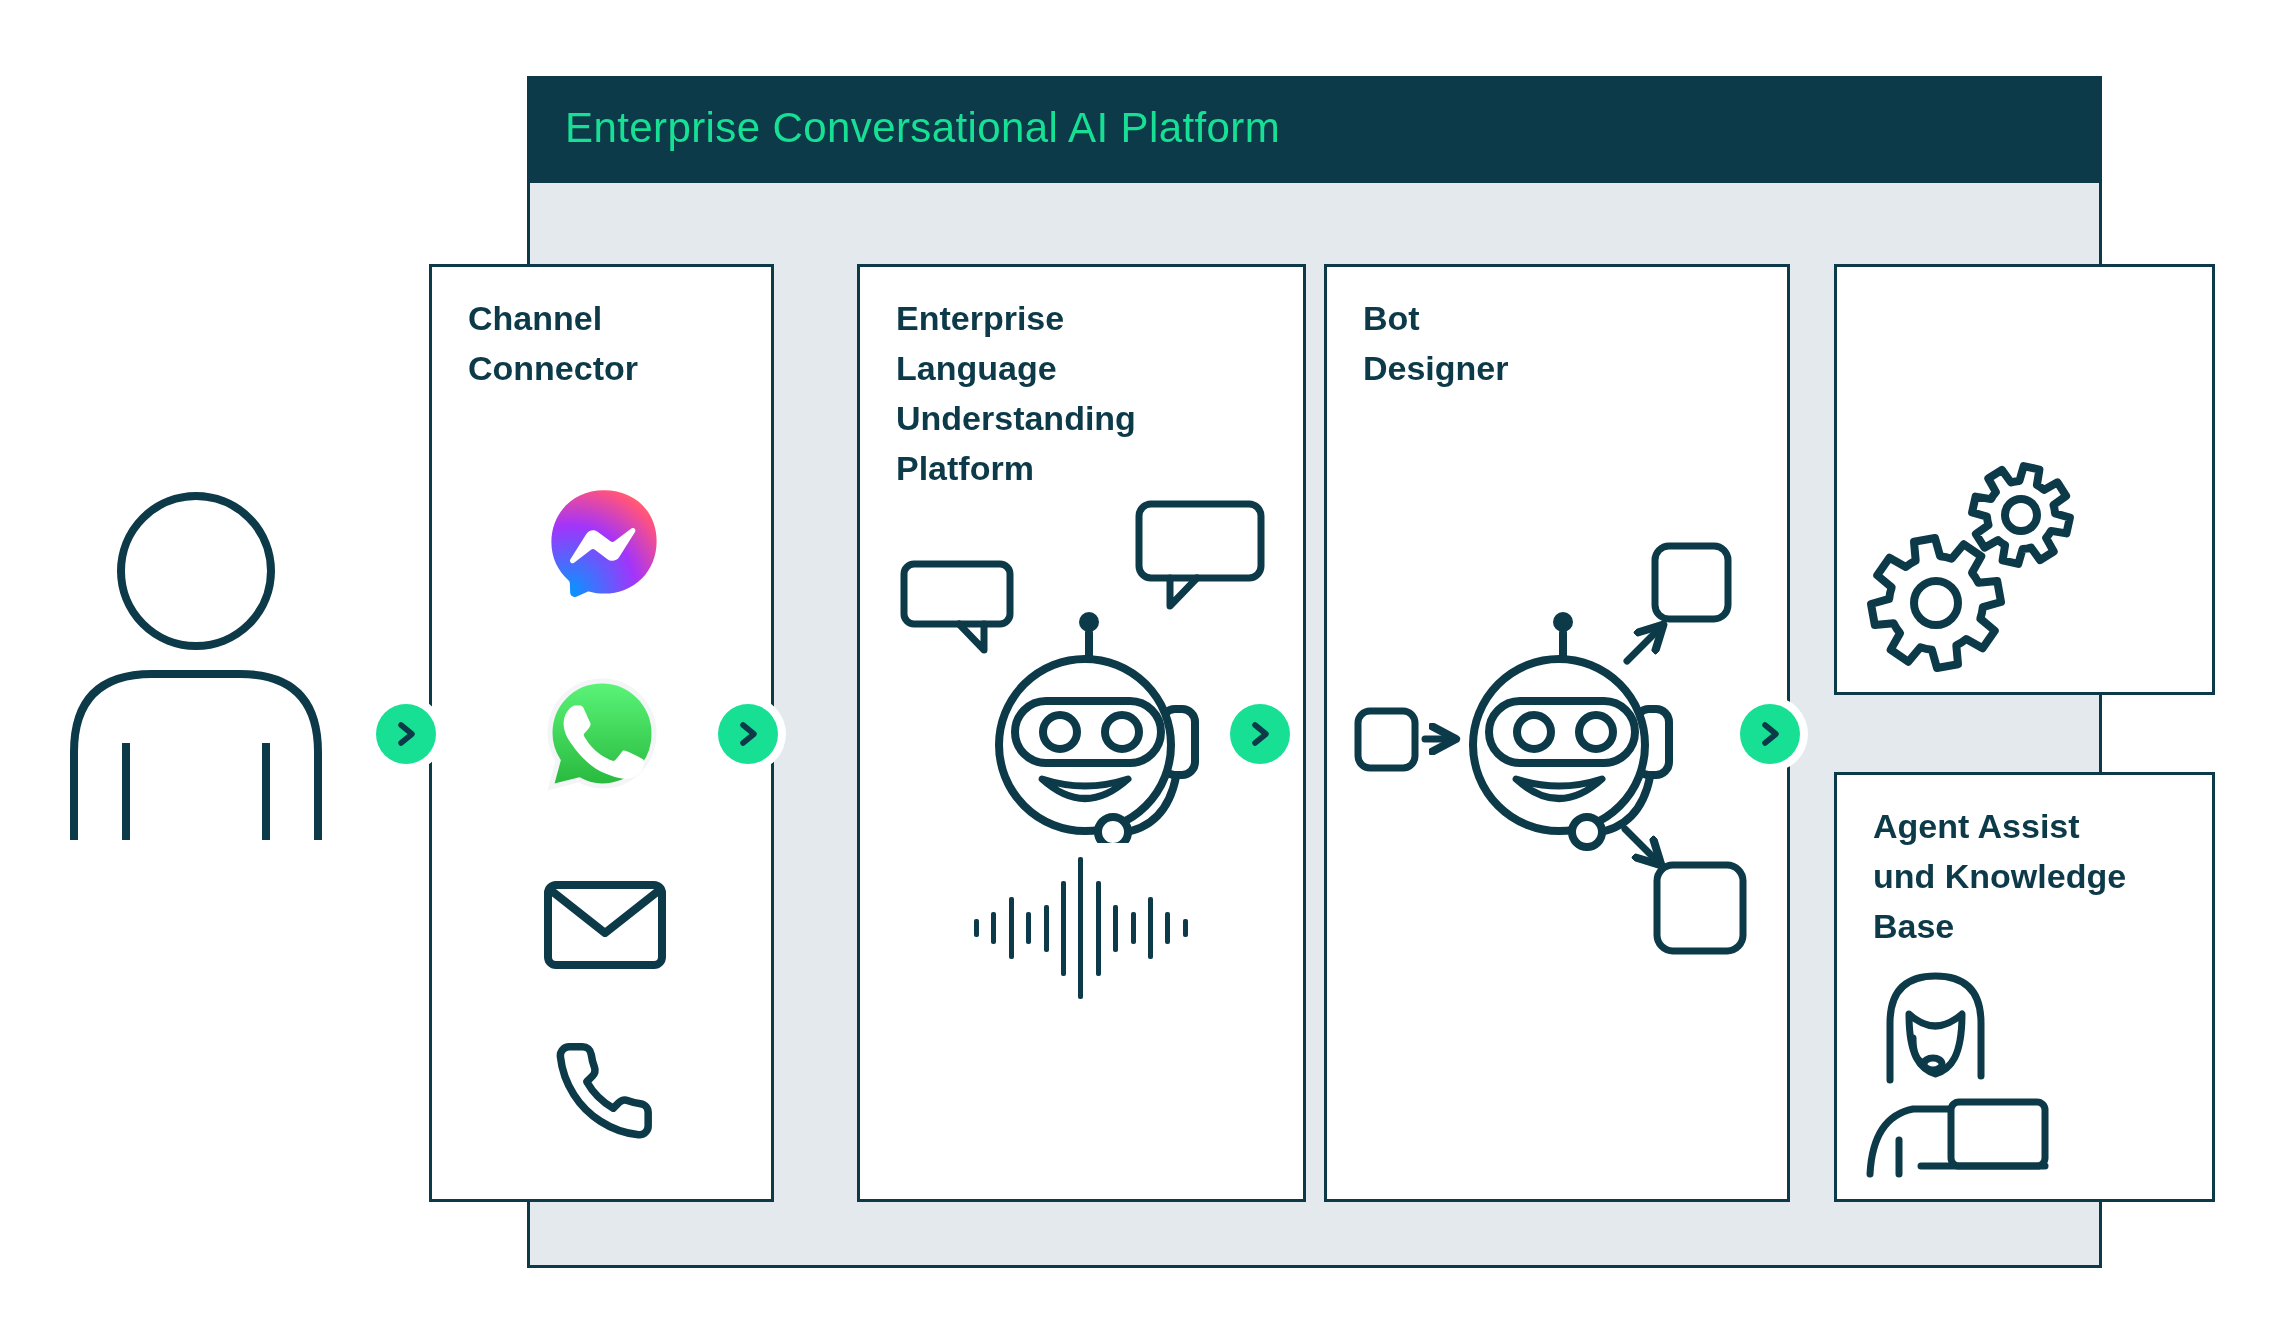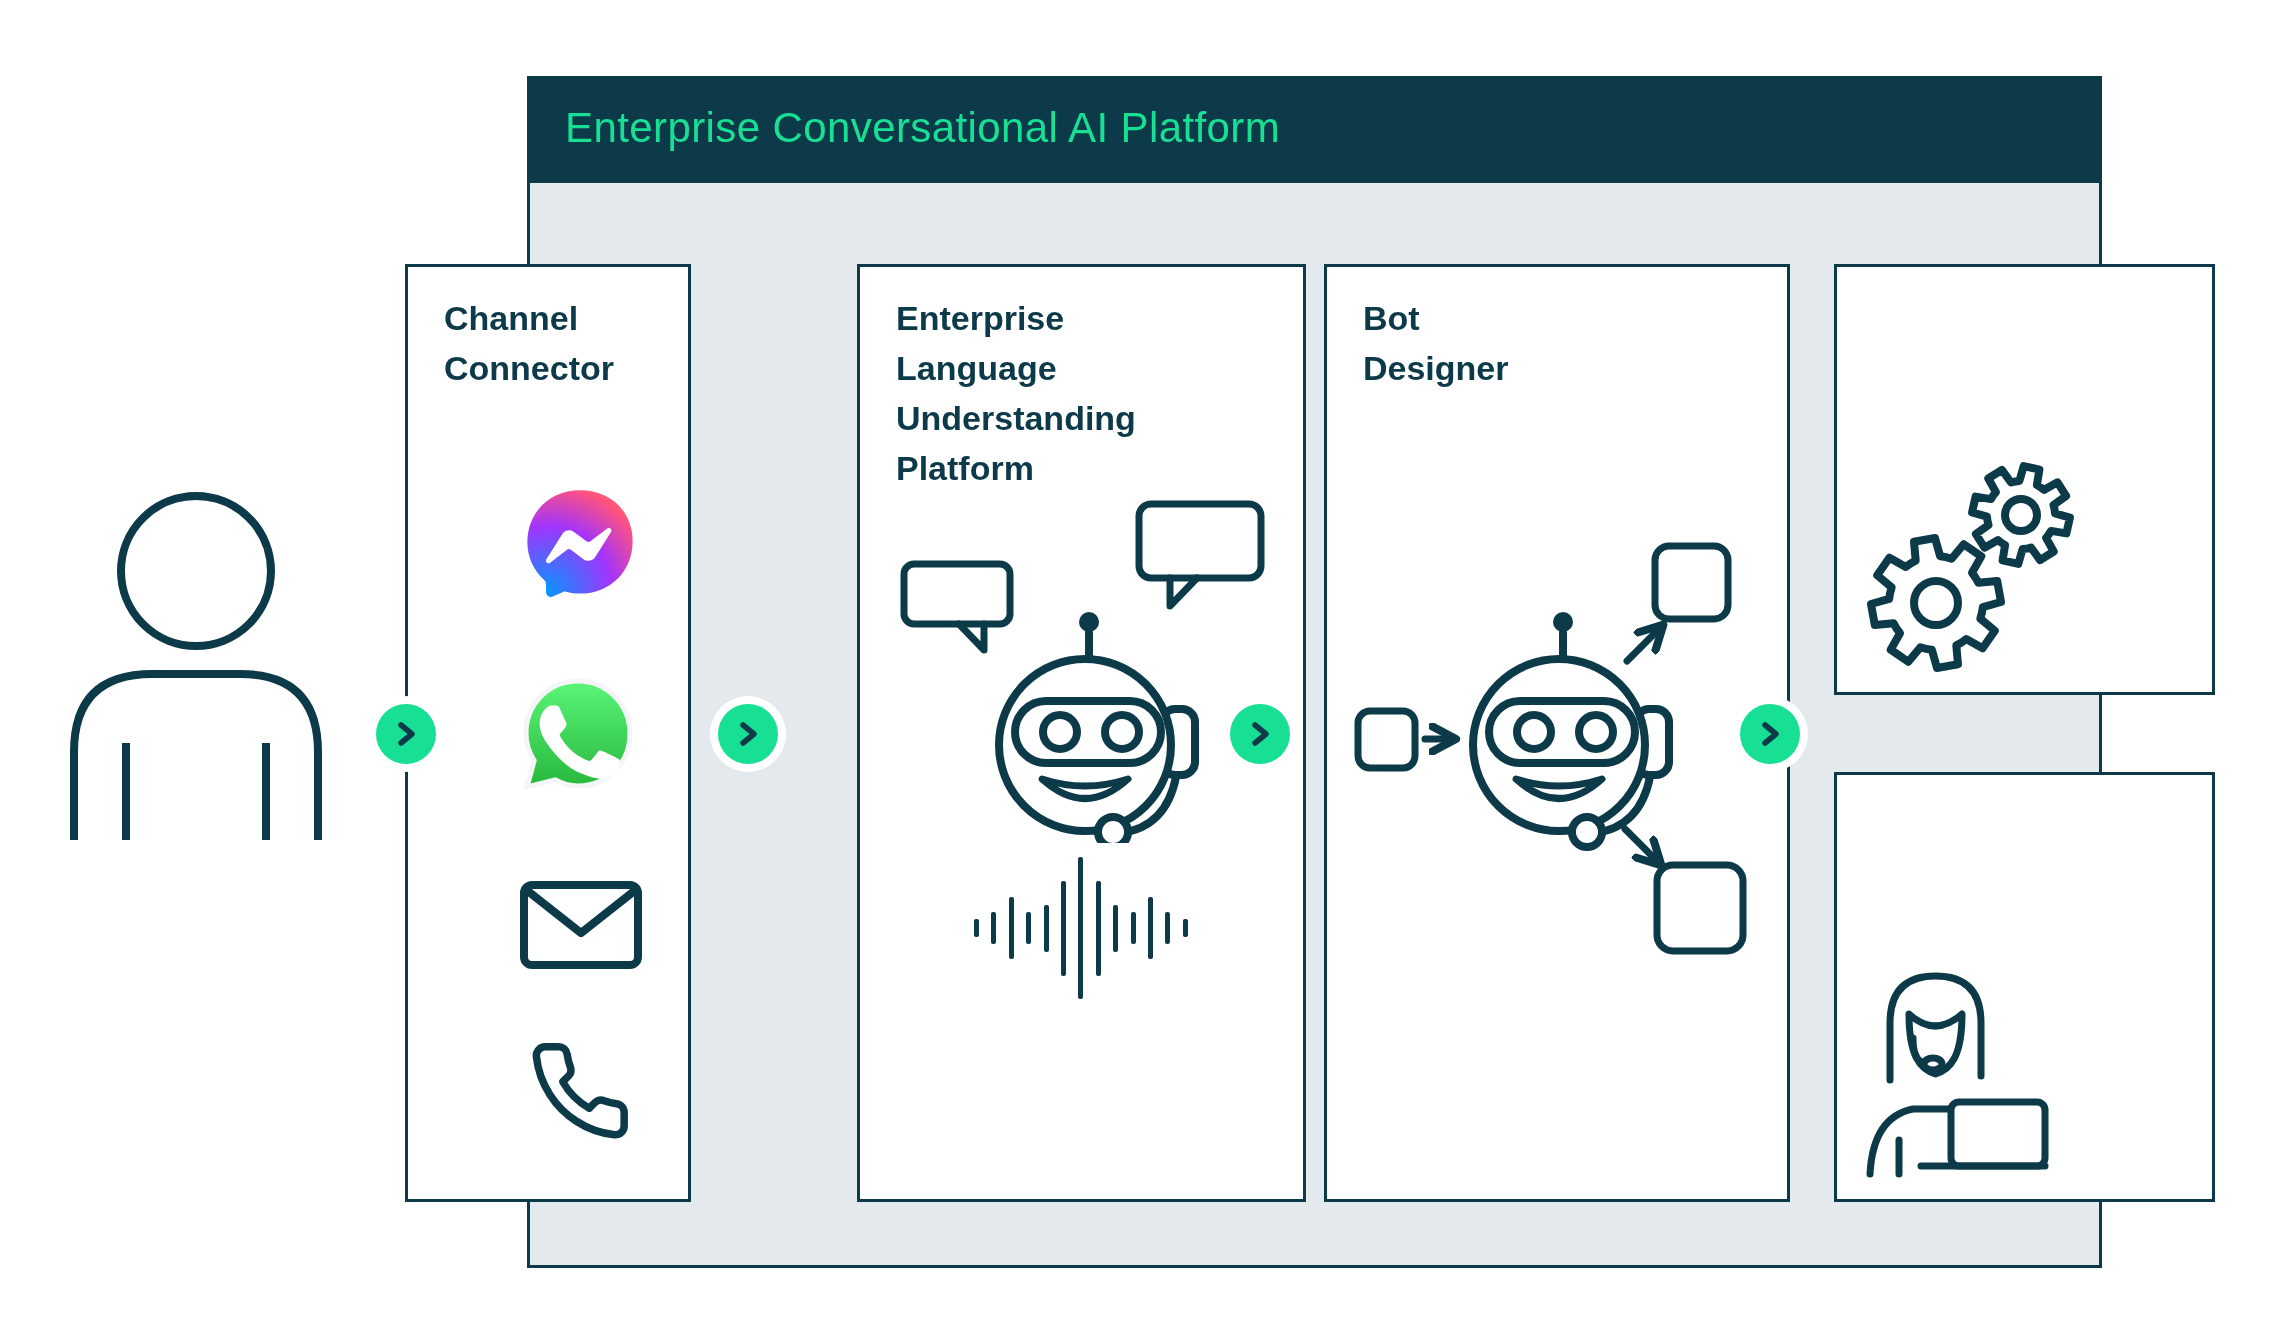--- a/index.html
+++ b/index.html
@@ -6,21 +6,21 @@
   body{font-family:"Liberation Sans",sans-serif;-webkit-font-smoothing:antialiased;}
   .canvas{position:relative;width:2292px;height:1338px;background:#ffffff;overflow:hidden;}
 
   .panel{position:absolute;left:527px;top:180px;width:1575px;height:1088px;
          background:#E4E9ED;border:3px solid #0C3A49;box-sizing:border-box;}
   .header{position:absolute;left:527px;top:76px;width:1575px;height:104px;
           background:#0C3A49;display:flex;align-items:center;}
   .header-title{color:#17DF94;font-size:42px;font-weight:400;padding-left:38px;letter-spacing:.4px;}
 
   .box{position:absolute;background:#ffffff;border:3px solid #0C3A49;box-sizing:border-box;}
-  .box-channel{left:405px;top:264px;width:286px;height:938px;}
+  .box-channel{left:429px;top:264px;width:345px;height:938px;}
   .box-elu{left:857px;top:264px;width:449px;height:938px;}
   .box-designer{left:1324px;top:264px;width:466px;height:938px;}
   .box-integration{left:1834px;top:264px;width:381px;height:431px;}
   .box-agent{left:1834px;top:772px;width:381px;height:430px;}
   .box-title{position:absolute;top:26px;left:36px;right:20px;color:#0C3A49;
              font-size:34px;font-weight:700;line-height:50px;white-space:pre-line;}
 
   .abs{position:absolute;}
 
   .chev{position:absolute;width:60px;height:60px;border-radius:50%;background:#17DF94;
@@ -169,20 +169,23 @@
       <g stroke="#0C3A49" stroke-width="8" fill="#ffffff" stroke-linejoin="round">
         <path id="gear-big" d="M115.4 129.7L134.2 128.0 L138.0 149.0 L119.8 154.1A47 47 0 0 1 117.3 165.6L131.8 177.7 L119.6 195.3 L103.2 186.0A47 47 0 0 1 93.3 192.4L95.0 211.2 L74.0 215.0 L68.9 196.8A47 47 0 0 1 57.4 194.3L45.3 208.8 L27.7 196.6 L37.0 180.2A47 47 0 0 1 30.6 170.3L11.8 172.0 L8.0 151.0 L26.2 145.9A47 47 0 0 1 28.7 134.4L14.2 122.3 L26.4 104.7 L42.8 114.0A47 47 0 0 1 52.7 107.6L51.0 88.8 L72.0 85.0 L77.1 103.2A47 47 0 0 1 88.6 105.7L100.7 91.2 L118.3 103.4 L109.0 119.8A47 47 0 0 1 115.4 129.7 Z"></path>
         <circle cx="73" cy="150" r="22" fill="none"></circle>
         <path id="gear-small" d="M192.0 60.4L206.9 64.7 L203.4 80.4 L188.0 77.9A34 34 0 0 1 183.1 84.9L190.7 98.5 L177.1 107.1 L168.0 94.5A34 34 0 0 1 159.6 96.0L155.3 110.9 L139.6 107.4 L142.1 92.0A34 34 0 0 1 135.1 87.1L121.5 94.7 L112.9 81.1 L125.5 72.0A34 34 0 0 1 124.0 63.6L109.1 59.3 L112.6 43.6 L128.0 46.1A34 34 0 0 1 132.9 39.1L125.3 25.5 L138.9 16.9 L148.0 29.5A34 34 0 0 1 156.4 28.0L160.7 13.1 L176.4 16.6 L173.9 32.0A34 34 0 0 1 180.9 36.9L194.5 29.3 L203.1 42.9 L190.5 52.0A34 34 0 0 1 192.0 60.4 Z"></path>
         <circle cx="158" cy="62" r="16" fill="none"></circle>
       </g>
     </svg>
   </div>
 
   <div class="box box-agent">
+    <div class="box-title">Agent Assist
+und Knowledge
+Base</div>
 
     <svg class="abs" style="left:26px;top:193px" width="200" height="212" viewBox="0 0 200 212">
       <g stroke="#0C3A49" stroke-width="7" fill="none" stroke-linecap="round" stroke-linejoin="round">
         <path d="M27 112 V55 Q27 8 72.5 8 Q118 8 118 55 V108"></path>
         <path d="M46 46 Q72 70 99 46 C99 88 88 101 72.5 106 C57 101 46 88 46 46 Z" fill="#ffffff"></path>
         <path d="M50 70 Q50 92 61 95"></path>
         <ellipse cx="70" cy="96" rx="9" ry="6" fill="#ffffff"></ellipse>
         <path d="M7 206 Q10 149 50 141 H96 Q130 146 141 166"></path>
         <line x1="36" y1="206" x2="36" y2="172"></line>
         <rect x="88" y="134" width="94" height="64" rx="8" fill="#ffffff"></rect>

